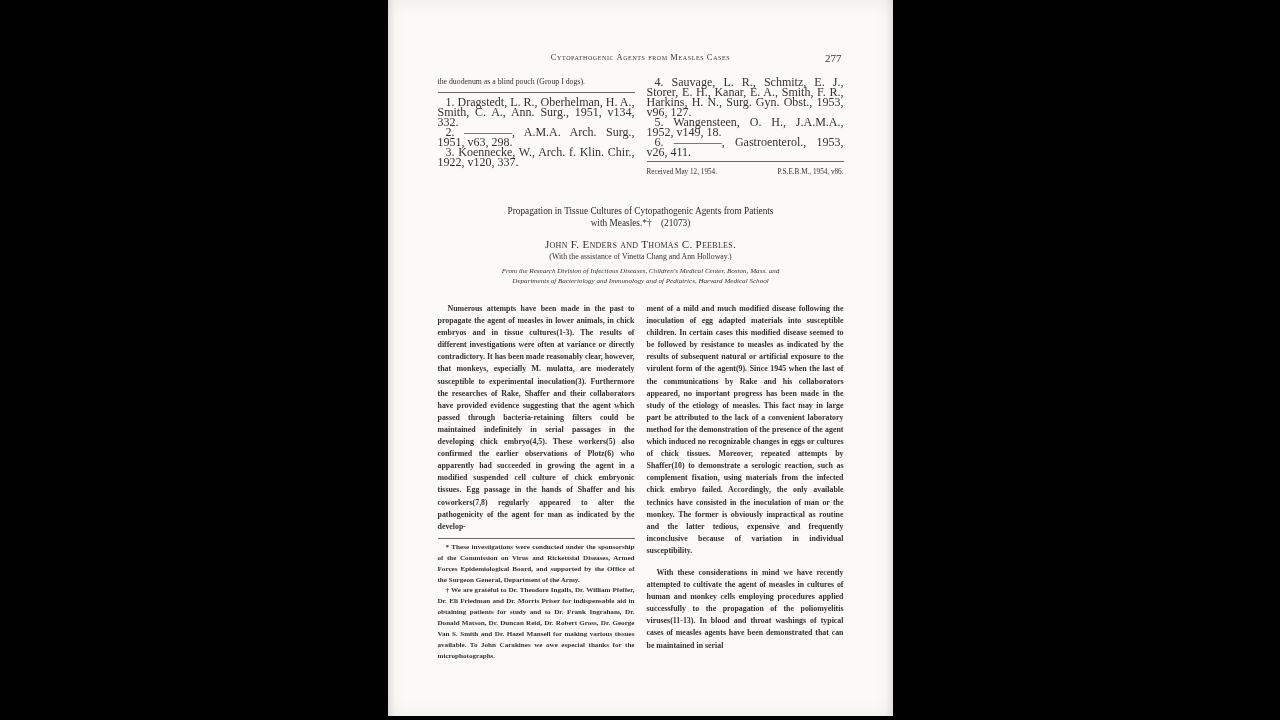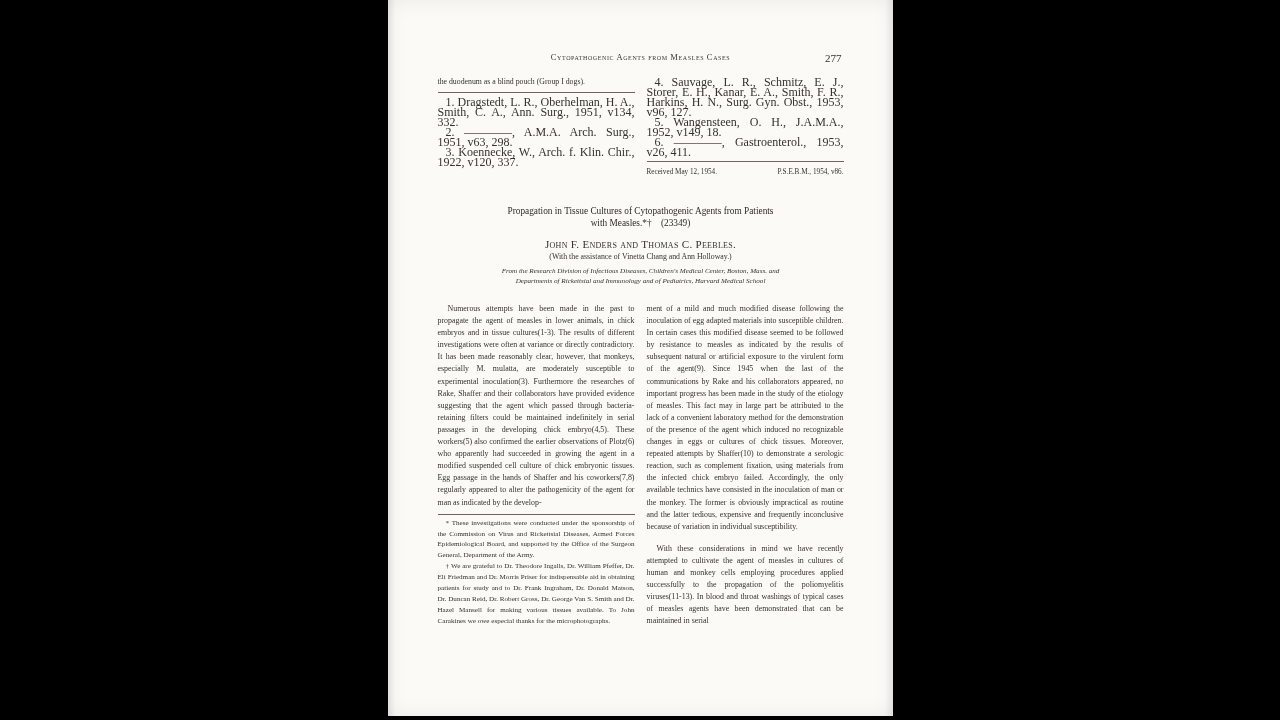--- a/index.html
+++ b/index.html
@@ -40,21 +40,21 @@
   .received-row { display: flex; justify-content: space-between; font-size: 7.2px; margin-top: 6px; }
 
   
   .title-block { margin-top: 30px; text-align: center; }
   .article-title { font-size: 9.3px; line-height: 11.5px; color: #2e2b26; }
   .authors { margin-top: 9px; font-variant: small-caps; font-size: 11px; letter-spacing: 0.3px; }
   .assistance { margin-top: 2px; font-size: 7.8px; }
   .affiliation { margin-top: 6px; font-style: italic; font-size: 7.1px; line-height: 9.5px; }
 
   
-  .body-cols { margin-top: 17px; }
+  .body-cols { margin-top: 17px; font-weight: bold; }
   .body-text { font-size: 7.9px; line-height: 12.1px; text-align: justify; }
   .body-text .indent { text-indent: 10px; }
   .para2 { margin-top: 10px; }
   .footnote-rule { border: none; border-top: 1px solid #6b665e; margin: 5px 0 3px 0; }
   .footnotes { font-size: 7.1px; line-height: 10.9px; text-align: justify; }
   .footnotes p { text-indent: 8px; }
 </style>
 </head>
 <body>
 
@@ -87,27 +87,27 @@
           <div class="received-row">
             <span>Received May 12, 1954.</span>
             <span>P.S.E.B.M., 1954, v86.</span>
           </div>
         </div>
       </div>
 
       <div class="title-block">
         <div class="article-title">
           <div>Propagation in Tissue Cultures of Cytopathogenic Agents from Patients</div>
-          <div>with Measles.*† (23349)</div>
+          <div>with Measles.*† (21073)</div>
         </div>
         <div class="authors">John F. Enders and Thomas C. Peebles.</div>
         <div class="assistance">(With the assistance of Vinetta Chang and Ann Holloway.)</div>
         <div class="affiliation">
           <div>From the Research Division of Infectious Diseases, Children's Medical Center, Boston, Mass. and</div>
-          <div>Departments of Rickettsial and Immunology and of Pediatrics, Harvard Medical School</div>
+          <div>Departments of Bacteriology and Immunology and of Pediatrics, Harvard Medical School</div>
         </div>
       </div>
 
       <div class="cols body-cols">
         <div class="col">
           <div class="body-text">
             <p class="indent">Numerous attempts have been made in the past to propagate the agent of measles in lower animals, in chick embryos and in tissue cultures(1-3).  The results of different investigations were often at variance or directly contradictory.  It has been made reasonably clear, however, that monkeys, especially M. mulatta, are moderately susceptible to experimental inoculation(3).  Furthermore the researches of Rake, Shaffer and their collaborators have provided evidence suggesting that the agent which passed through bacteria-retaining filters could be maintained indefinitely in serial passages in the developing chick embryo(4,5).  These workers(5) also confirmed the earlier observations of Plotz(6) who apparently had succeeded in growing the agent in a modified suspended cell culture of chick embryonic tissues.  Egg passage in the hands of Shaffer and his coworkers(7,8) regularly appeared to alter the pathogenicity of the agent for man as indicated by the develop-</p>
           </div>
           <hr class="footnote-rule">
           <div class="footnotes">

